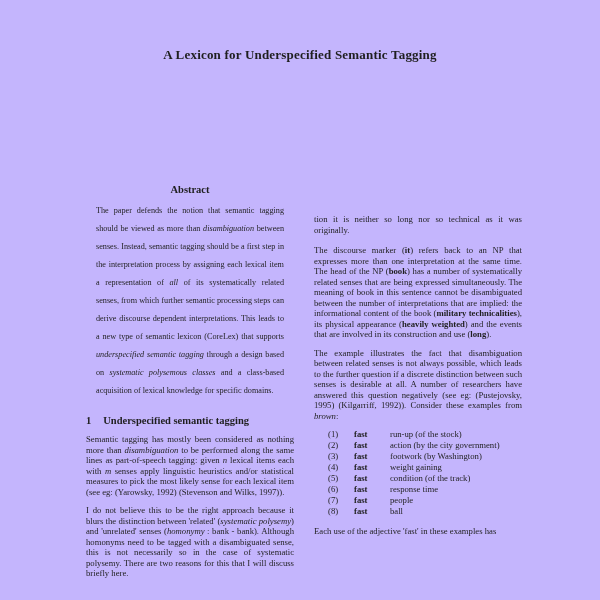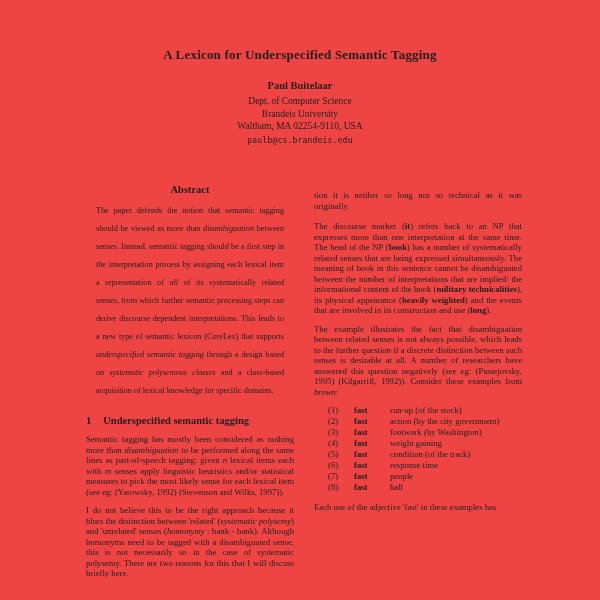--- a/index.html
+++ b/index.html
@@ -1,19 +1,19 @@
 <!DOCTYPE html>
 <html><head>
 <meta charset="utf-8">
 <style>
   html,body{margin:0;padding:0;background:#ffffff;}
   .page{
     position:relative;
     width:600px;height:600px;
-    background:#ef4444;
+    background:#c4b5fd;
     overflow:hidden;
     font-family:"Liberation Serif", serif;
     color:#1f1f1f;
   }
   .title{
     position:absolute;top:47px;left:0;right:0;
     text-align:center;
     font-size:13px;font-weight:bold;
     margin:0;letter-spacing:.2px;
   }
@@ -42,43 +42,36 @@
   .section-heading{
     font-weight:bold;font-size:10.5px;
     margin:15px 0 8px 0;
   }
   .section-heading .secnum{display:inline-block;margin-right:12px;}
   p.body{
     font-size:8.7px;line-height:10.5px;
     text-align:justify;
     margin:0 0 8px 0;
   }
-  p.cont{margin-bottom:10px;}
+  p.cont{margin-bottom:10px;margin-top:24px;}
   .examples{margin:4px 0 9px 14px;}
   .ex-row{display:flex;font-size:8.7px;line-height:11px;}
   .ex-num{width:26px;flex:none;}
   .ex-word{width:36px;flex:none;font-weight:bold;}
   .ex-desc{flex:1;}
   b{font-weight:bold;}
   i{font-style:italic;}
 </style>
 </head>
 <body>
 
 <div class="page">
 
   <h1 class="title">A Lexicon for Underspecified Semantic Tagging</h1>
 
-  <div class="authorblock">
-    <div class="author-name">Paul Buitelaar</div>
-    <div class="affil">Dept. of Computer Science</div>
-    <div class="affil">Brandeis University</div>
-    <div class="affil">Waltham, MA 02254-9110, USA</div>
-    <div class="email">paulb@cs.brandeis.edu</div>
-  </div>
 
   <div class="col col-left">
     <div>
       <div class="abstract-heading">Abstract</div>
       <p class="abstract-text">The paper defends the notion that semantic tagging should be viewed as more than <i>disambiguation</i> between senses. Instead, semantic tagging should be a first step in the interpretation process by assigning each lexical item a representation of <i>all</i> of its systematically related senses, from which further semantic processing steps can derive discourse dependent interpretations. This leads to a new type of semantic lexicon (CoreLex) that supports <i>underspecified semantic tagging</i> through a design based on <i>systematic polysemous classes</i> and a class-based acquisition of lexical knowledge for specific domains.</p>
     </div>
     <div class="section-heading">
       <span class="secnum">1</span><span>Underspecified semantic tagging</span>
     </div>
     <p class="body">Semantic tagging has mostly been considered as nothing more than <i>disambiguation</i> to be performed along the same lines as part-of-speech tagging: given <i>n</i> lexical items each with <i>m</i> senses apply linguistic heuristics and/or statistical measures to pick the most likely sense for each lexical item (see eg: (Yarowsky, 1992) (Stevenson and Wilks, 1997)).</p>

